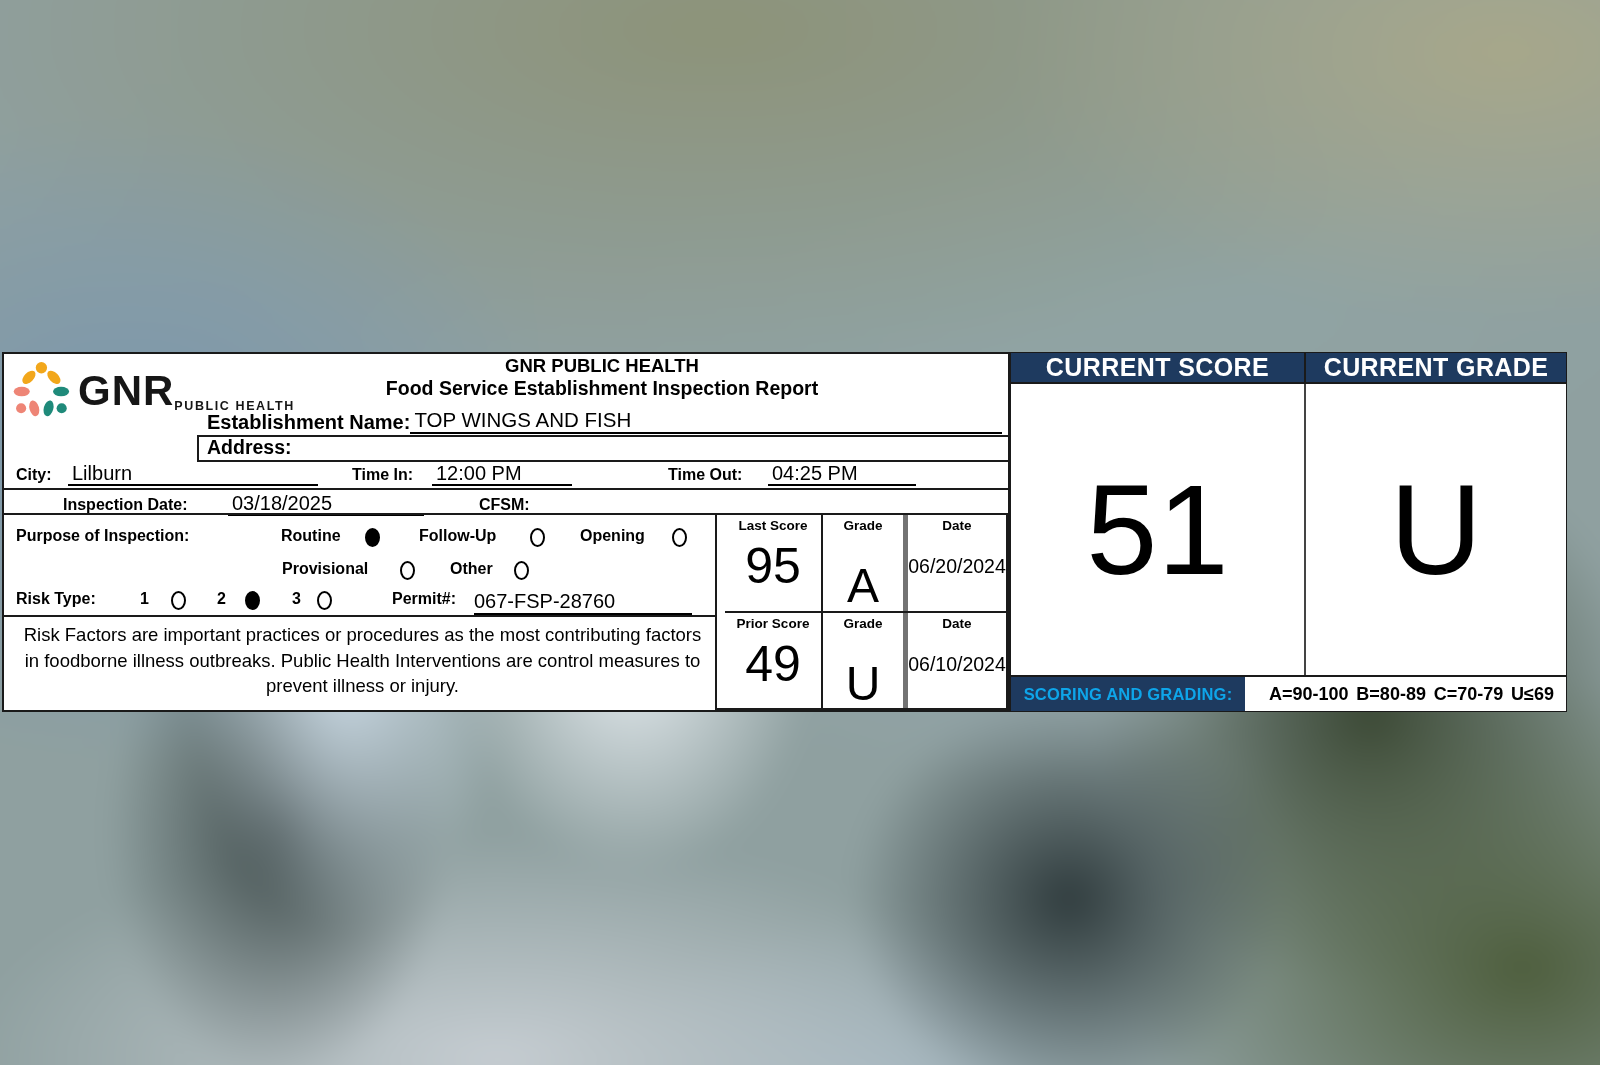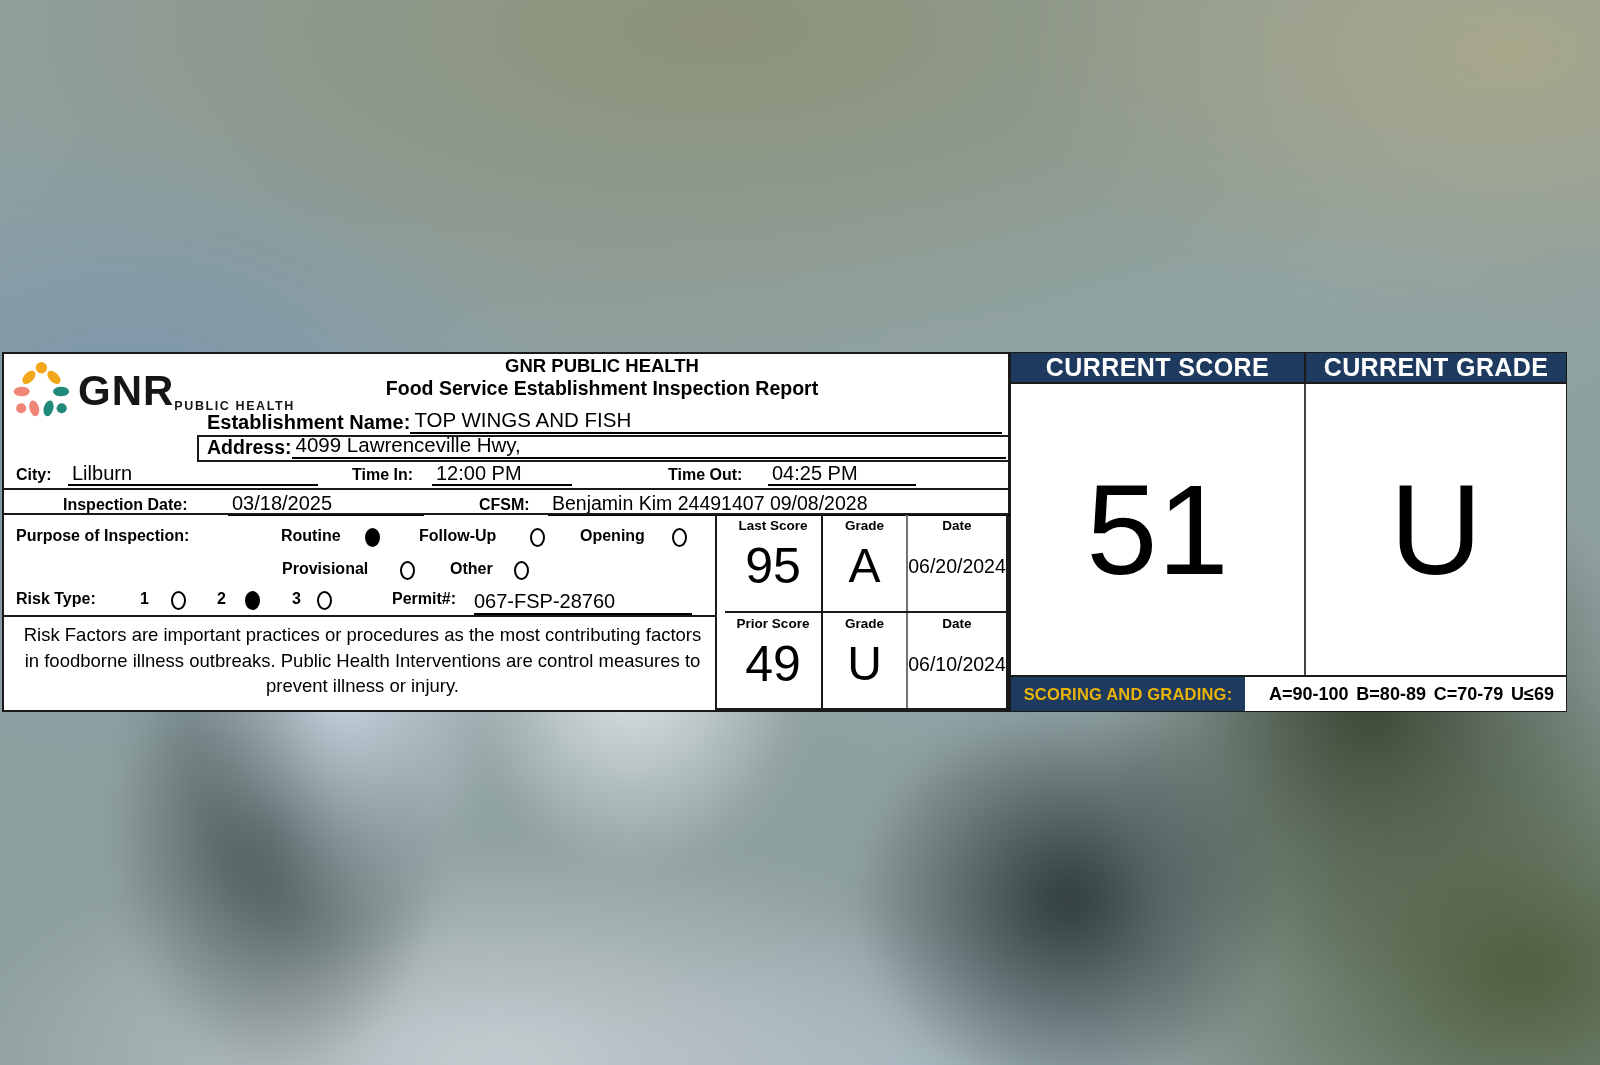--- a/index.html
+++ b/index.html
@@ -67,42 +67,42 @@
 
   .note{left:12px;top:268px;width:693px;height:84px;text-align:center;
     font-size:18.5px;line-height:25.5px;}
 
   
   .shx{left:711px;top:159px;width:293px;bottom:0;border:2px solid #1a1a1a;display:flex;flex-direction:column;padding-left:8px;}
   .sh-row{display:flex;flex:1;}
   .sh-row.first{border-bottom:2px solid #1a1a1a;flex:0 0 98px;}
   .sh-cell{display:flex;flex-direction:column;align-items:center;padding-top:3px;}
   .sh-cell.c1{width:98px;border-right:2px solid #1a1a1a;}
-  .sh-cell.c2{width:85px;border-right:2px solid #737373;}
+  .sh-cell.c2{width:85px;border-right:5px solid #737373;gap:20px;}
   .sh-cell.c3{flex:1;}
   .sh-head{font-size:13.5px;font-weight:bold;}
   .sh-score{font-size:50px;line-height:1;margin-top:8px;}
   .sh-grade{font-size:48px;line-height:1;margin-top:9px;}
   .sh-date{font-size:19.5px;margin-top:22px;}
 
   
   .scoreboard{position:absolute;left:1010px;top:352px;width:557px;height:360px;
     background:#fff;border:1px solid #1a1a1a;display:flex;flex-direction:column;color:#000;}
   .sb-header{display:flex;flex:0 0 28px;border-bottom:2px solid #1a1a1a;}
   .sb-hcell{background:var(--navy,#1e3a5f);color:#fff;font-weight:bold;font-size:25px;
     display:flex;align-items:center;justify-content:center;letter-spacing:.4px;}
   .sb-hcell.left{width:295px;border-right:2px solid #1a1a1a;}
   .sb-hcell.right{flex:1;}
   .sb-main{display:flex;flex:1;}
   .sb-cell{display:flex;align-items:center;justify-content:center;}
   .sb-cell.left{width:295px;border-right:2px solid #444;}
   .sb-cell.right{flex:1;}
   .sb-big{font-size:128px;line-height:1;}
   .sb-footer{display:flex;flex:0 0 36px;border-top:2px solid #1a1a1a;}
-  .sb-flabel{width:234px;background:var(--navy,#1e3a5f);color:#eab308;font-weight:bold;font-size:16.5px;
+  .sb-flabel{width:234px;background:var(--navy,#1e3a5f);color:#0ea5e9;font-weight:bold;font-size:16.5px;
     display:flex;align-items:center;justify-content:center;letter-spacing:.2px;}
   .sb-scale{flex:1;display:flex;align-items:center;justify-content:space-between;
     padding:0 12px 0 24px;font-weight:bold;font-size:18px;}
 </style>
 </head>
 <body>
 
 <div class="stage">
   <div class="bg-photo"></div>
 
@@ -129,37 +129,35 @@
     <div class="abs hdr-agency">GNR PUBLIC HEALTH</div>
     <div class="abs hdr-title">Food Service Establishment Inspection Report</div>
 
     <div class="abs row-estab fillrow">
       <span class="lbl">Establishment Name:</span>
       <span class="fill">TOP WINGS AND FISH</span>
     </div>
 
     <div class="abs addr-box fillrow">
       <span class="lbl">Address:</span>
-      <span class="fill">4099 Lawrenceville Hwy,</span>
     </div>
 
     <div class="abs row-city">
       <span class="lbl" style="left:12px">City:</span>
       <span class="val uv" style="left:64px;width:250px">Lilburn</span>
       <span class="lbl" style="left:348px">Time In:</span>
       <span class="val uv" style="left:428px;width:140px">12:00 PM</span>
       <span class="lbl" style="left:664px">Time Out:</span>
       <span class="val uv" style="left:764px;width:148px">04:25 PM</span>
     </div>
 
     <div class="abs row-insp">
       <span class="lbl" style="left:12px">Inspection Date:</span>
       <span class="val uv" style="left:177px;width:196px">03/18/2025</span>
       <span class="lbl" style="left:428px">CFSM:</span>
-      <span class="val uv" style="left:497px;width:505px;font-size:19.5px">Benjamin Kim 24491407 09/08/2028</span>
     </div>
 
     <div class="abs hline1"></div>
 
     <div class="abs row-prov">
       <span class="lbl" style="left:278px">Provisional</span>
       <span class="cb" style="left:396px"></span>
       <span class="lbl" style="left:446px">Other</span>
       <span class="cb" style="left:510px"></span>
     </div>

